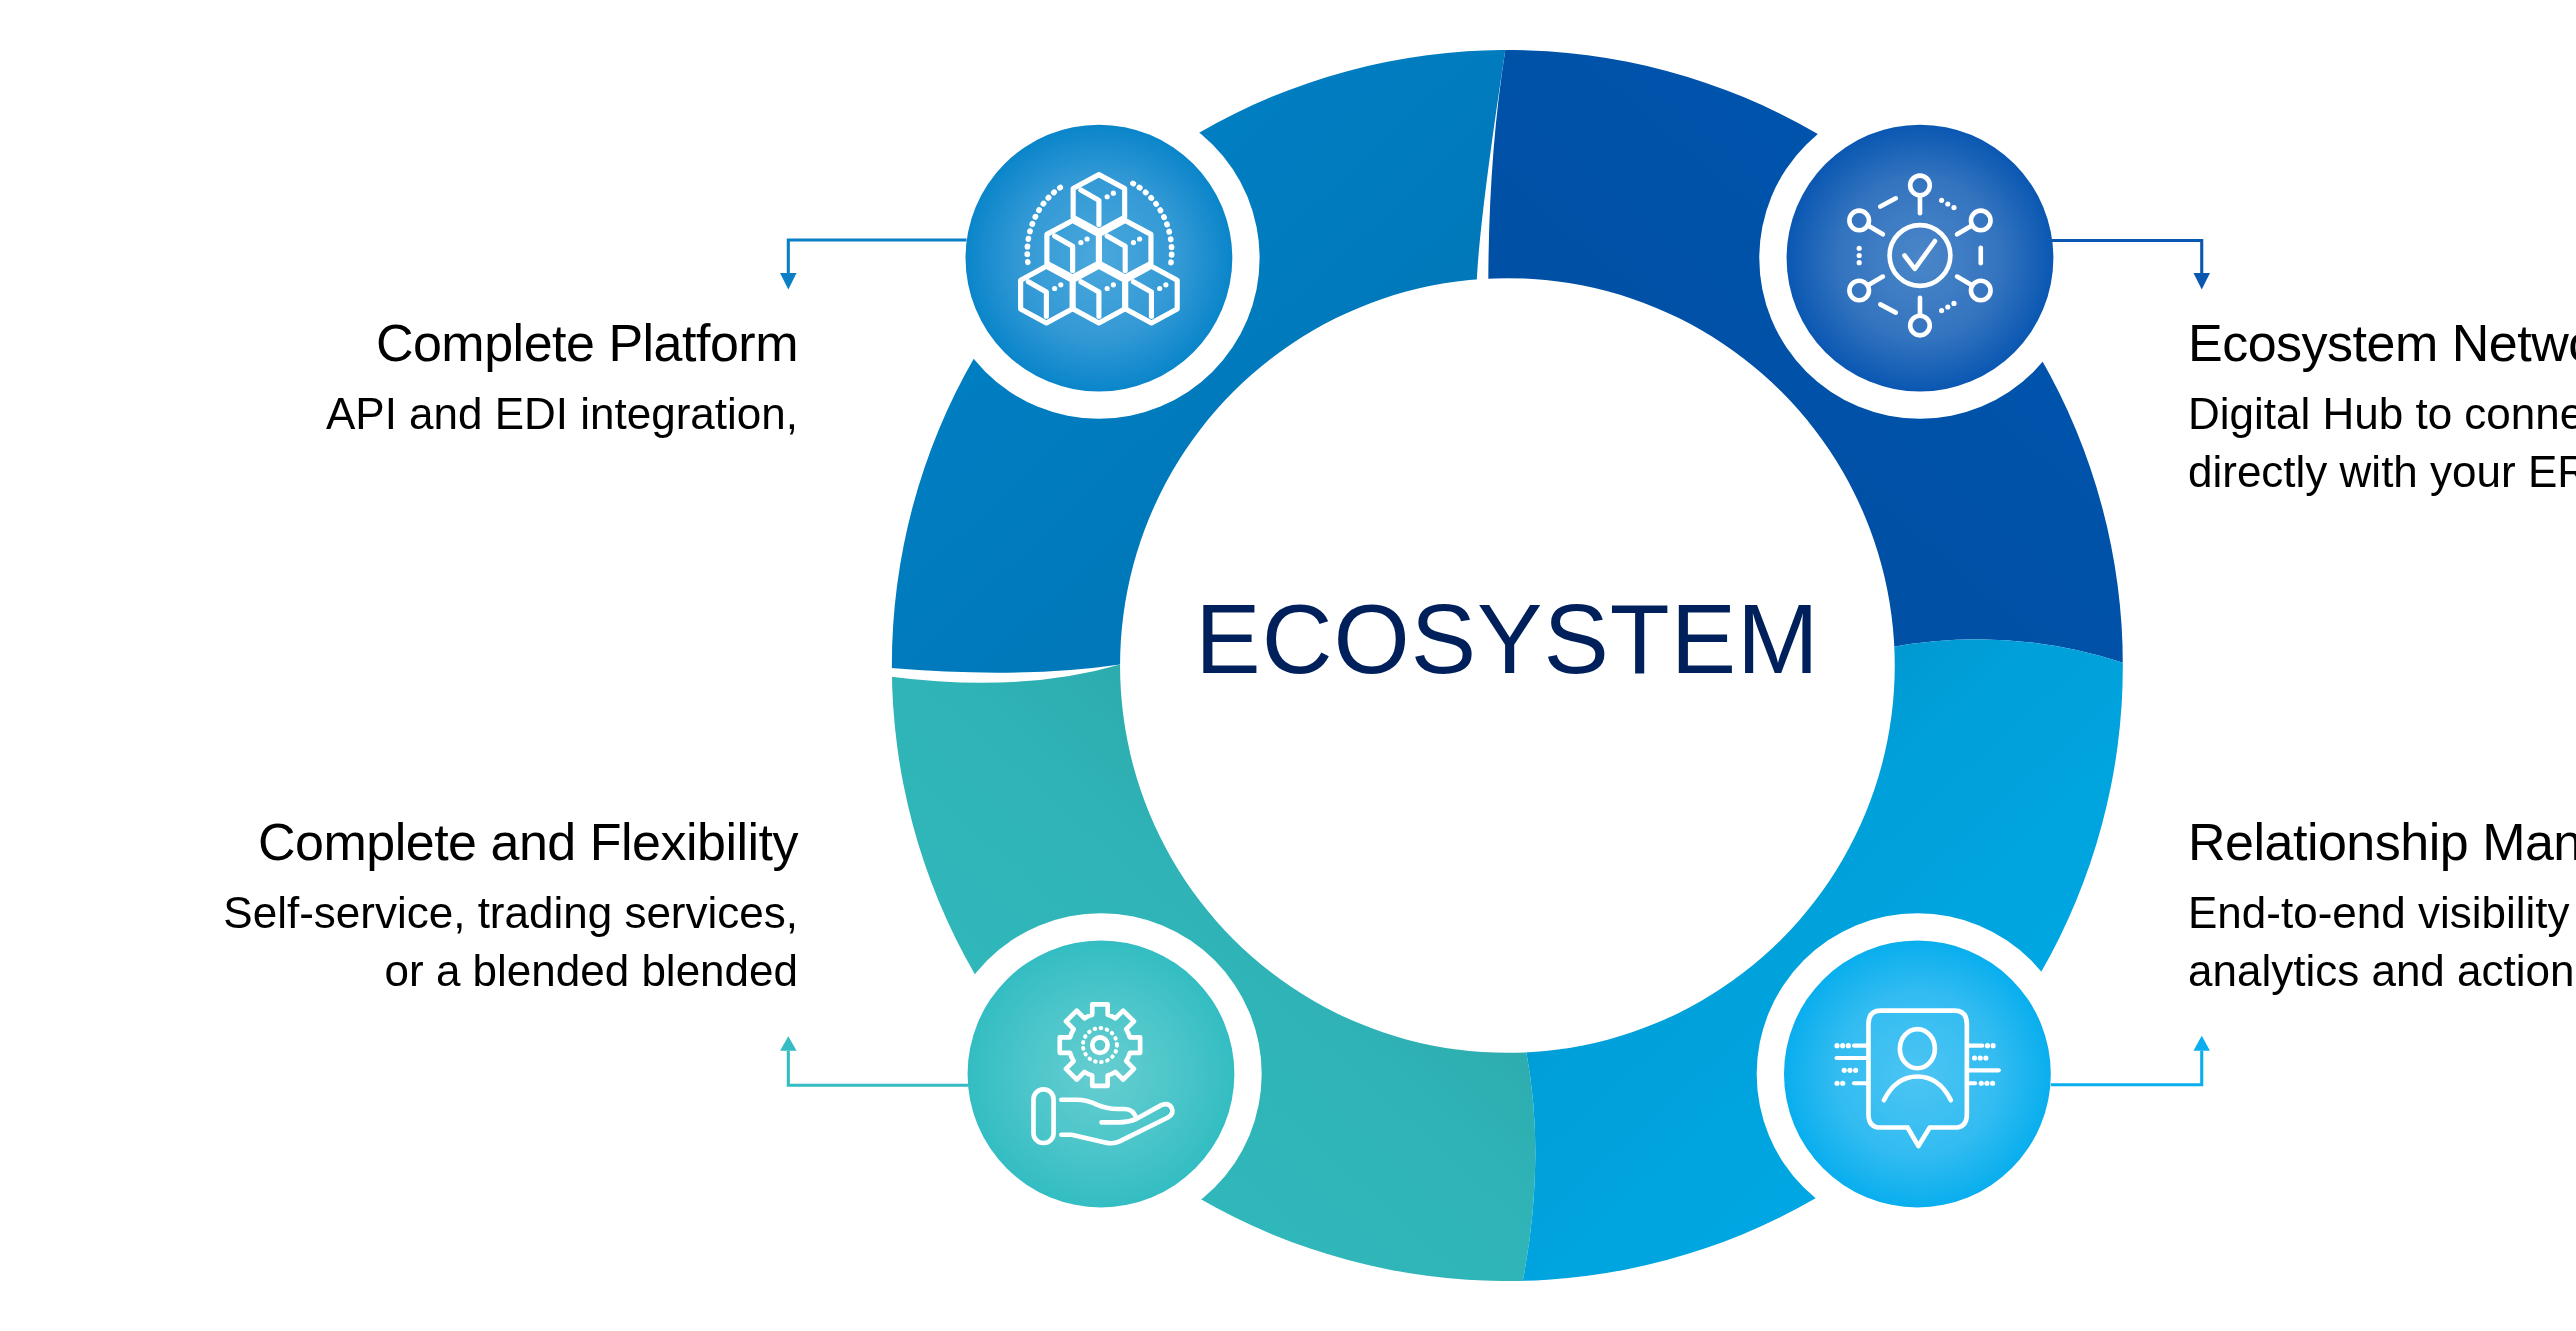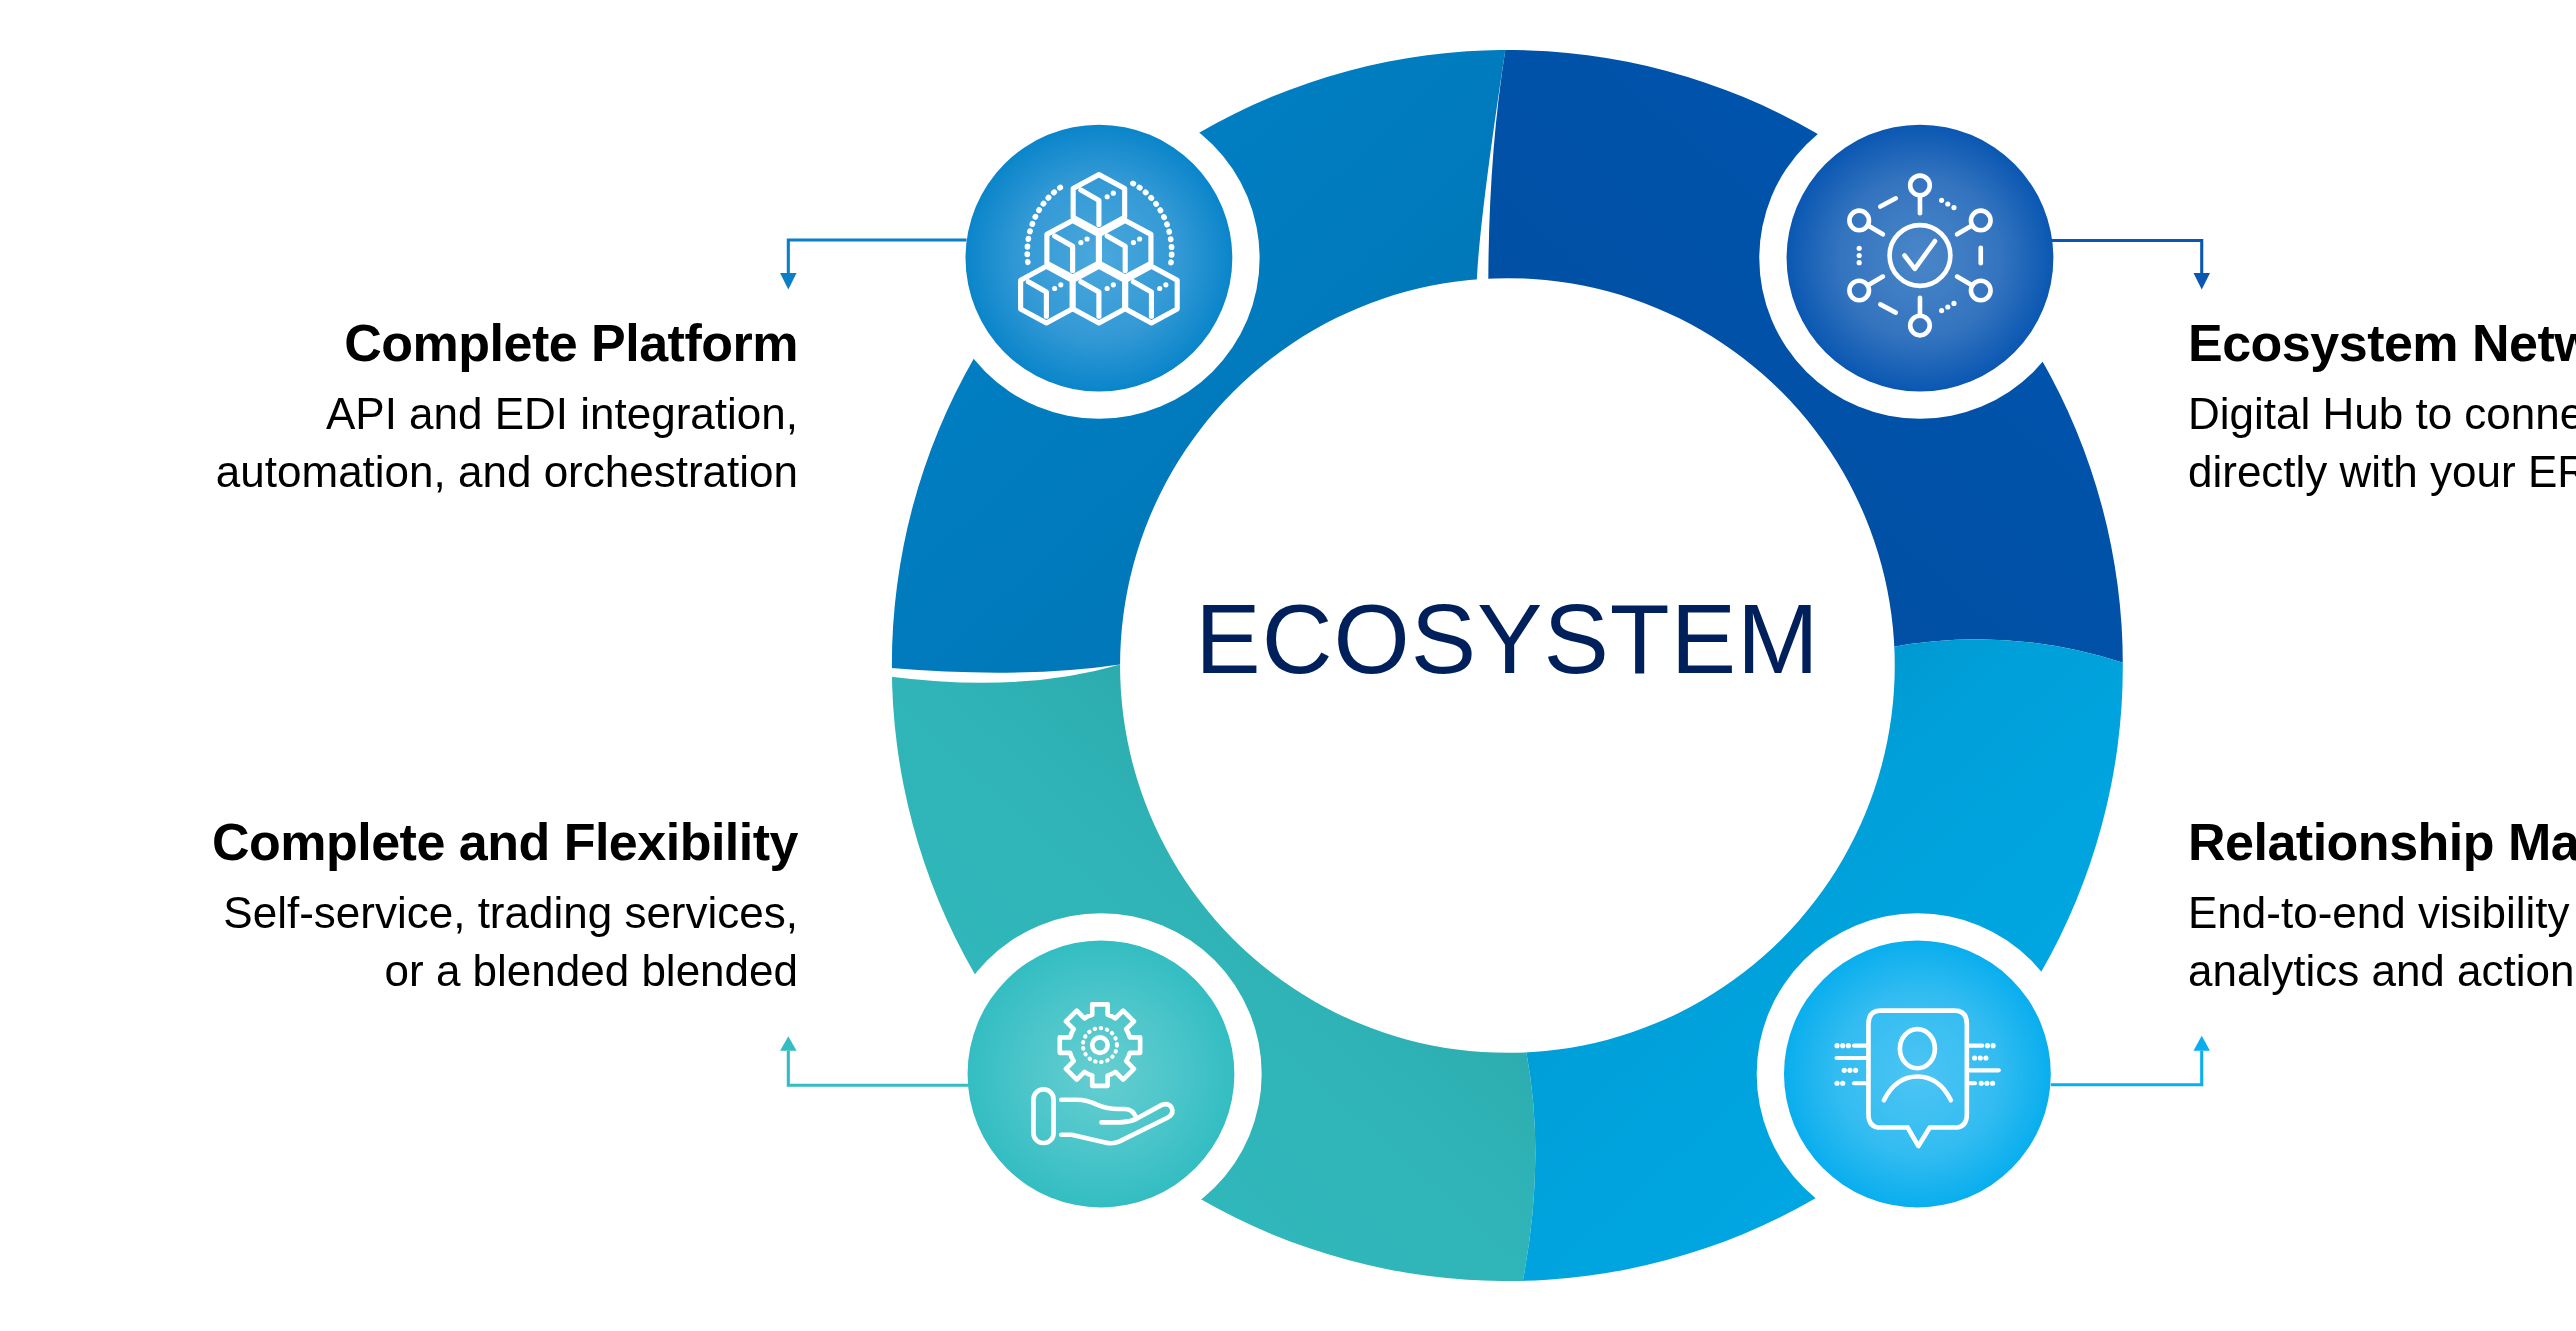--- a/index.html
+++ b/index.html
@@ -1,19 +1,19 @@
 <!DOCTYPE html>
 <html style="font-size:8.2px"><head>
 <meta charset="utf-8">
 <style>
   html, body { margin: 0; padding: 0; background: #ffffff; }
   body { width: 3091px; height: 1331px; position: relative; overflow: hidden; font-family: "Liberation Sans", sans-serif; }
   #stage { position: absolute; left: 0; top: 0; width: 3091px; height: 1331px; }
   .feature { position: absolute; color: #000000; font-family: "Liberation Sans", sans-serif; }
-  .feature .title { font-size: 52px; font-weight: 700; letter-spacing: -0.5px; line-height: 62px; white-space: nowrap; }
+  .feature .title { font-size: 52px; font-weight: 400; letter-spacing: -0.5px; line-height: 62px; white-space: nowrap; }
   .feature .desc { font-size: 44px; font-weight: 400; line-height: 58px; margin-top: 11.3px; white-space: nowrap; }
   .feature.left { text-align: right; }
   .feature.right { text-align: left; }
   .center-title { position: absolute; left: 1121px; top: 581px; width: 773px; text-align: center; color: #00205B; font-family: "Liberation Sans", sans-serif; font-size: 98px; font-weight: 400; line-height: 117px; letter-spacing: 1px; }
   .center-title div { white-space: nowrap; }
 </style>
 </head>
 <body>
 
 <div id="stage">
@@ -198,21 +198,20 @@
   
   <div class="center-title">
     <div>ECOSYSTEM</div>
   </div>
 
   
   <div class="feature left" style="right: 2293px; top: 312px;">
     <div class="title">Complete Platform</div>
     <div class="desc">
       <div>API and EDI integration,</div>
-      <div>automation, and orchestration</div>
     </div>
   </div>
 
   
   <div class="feature right" style="left: 2188px; top: 312px;">
     <div class="title">Ecosystem Network</div>
     <div class="desc">
       <div>Digital Hub to connect trading partners</div>
       <div>directly with your ERP / TMS systems</div>
     </div>

